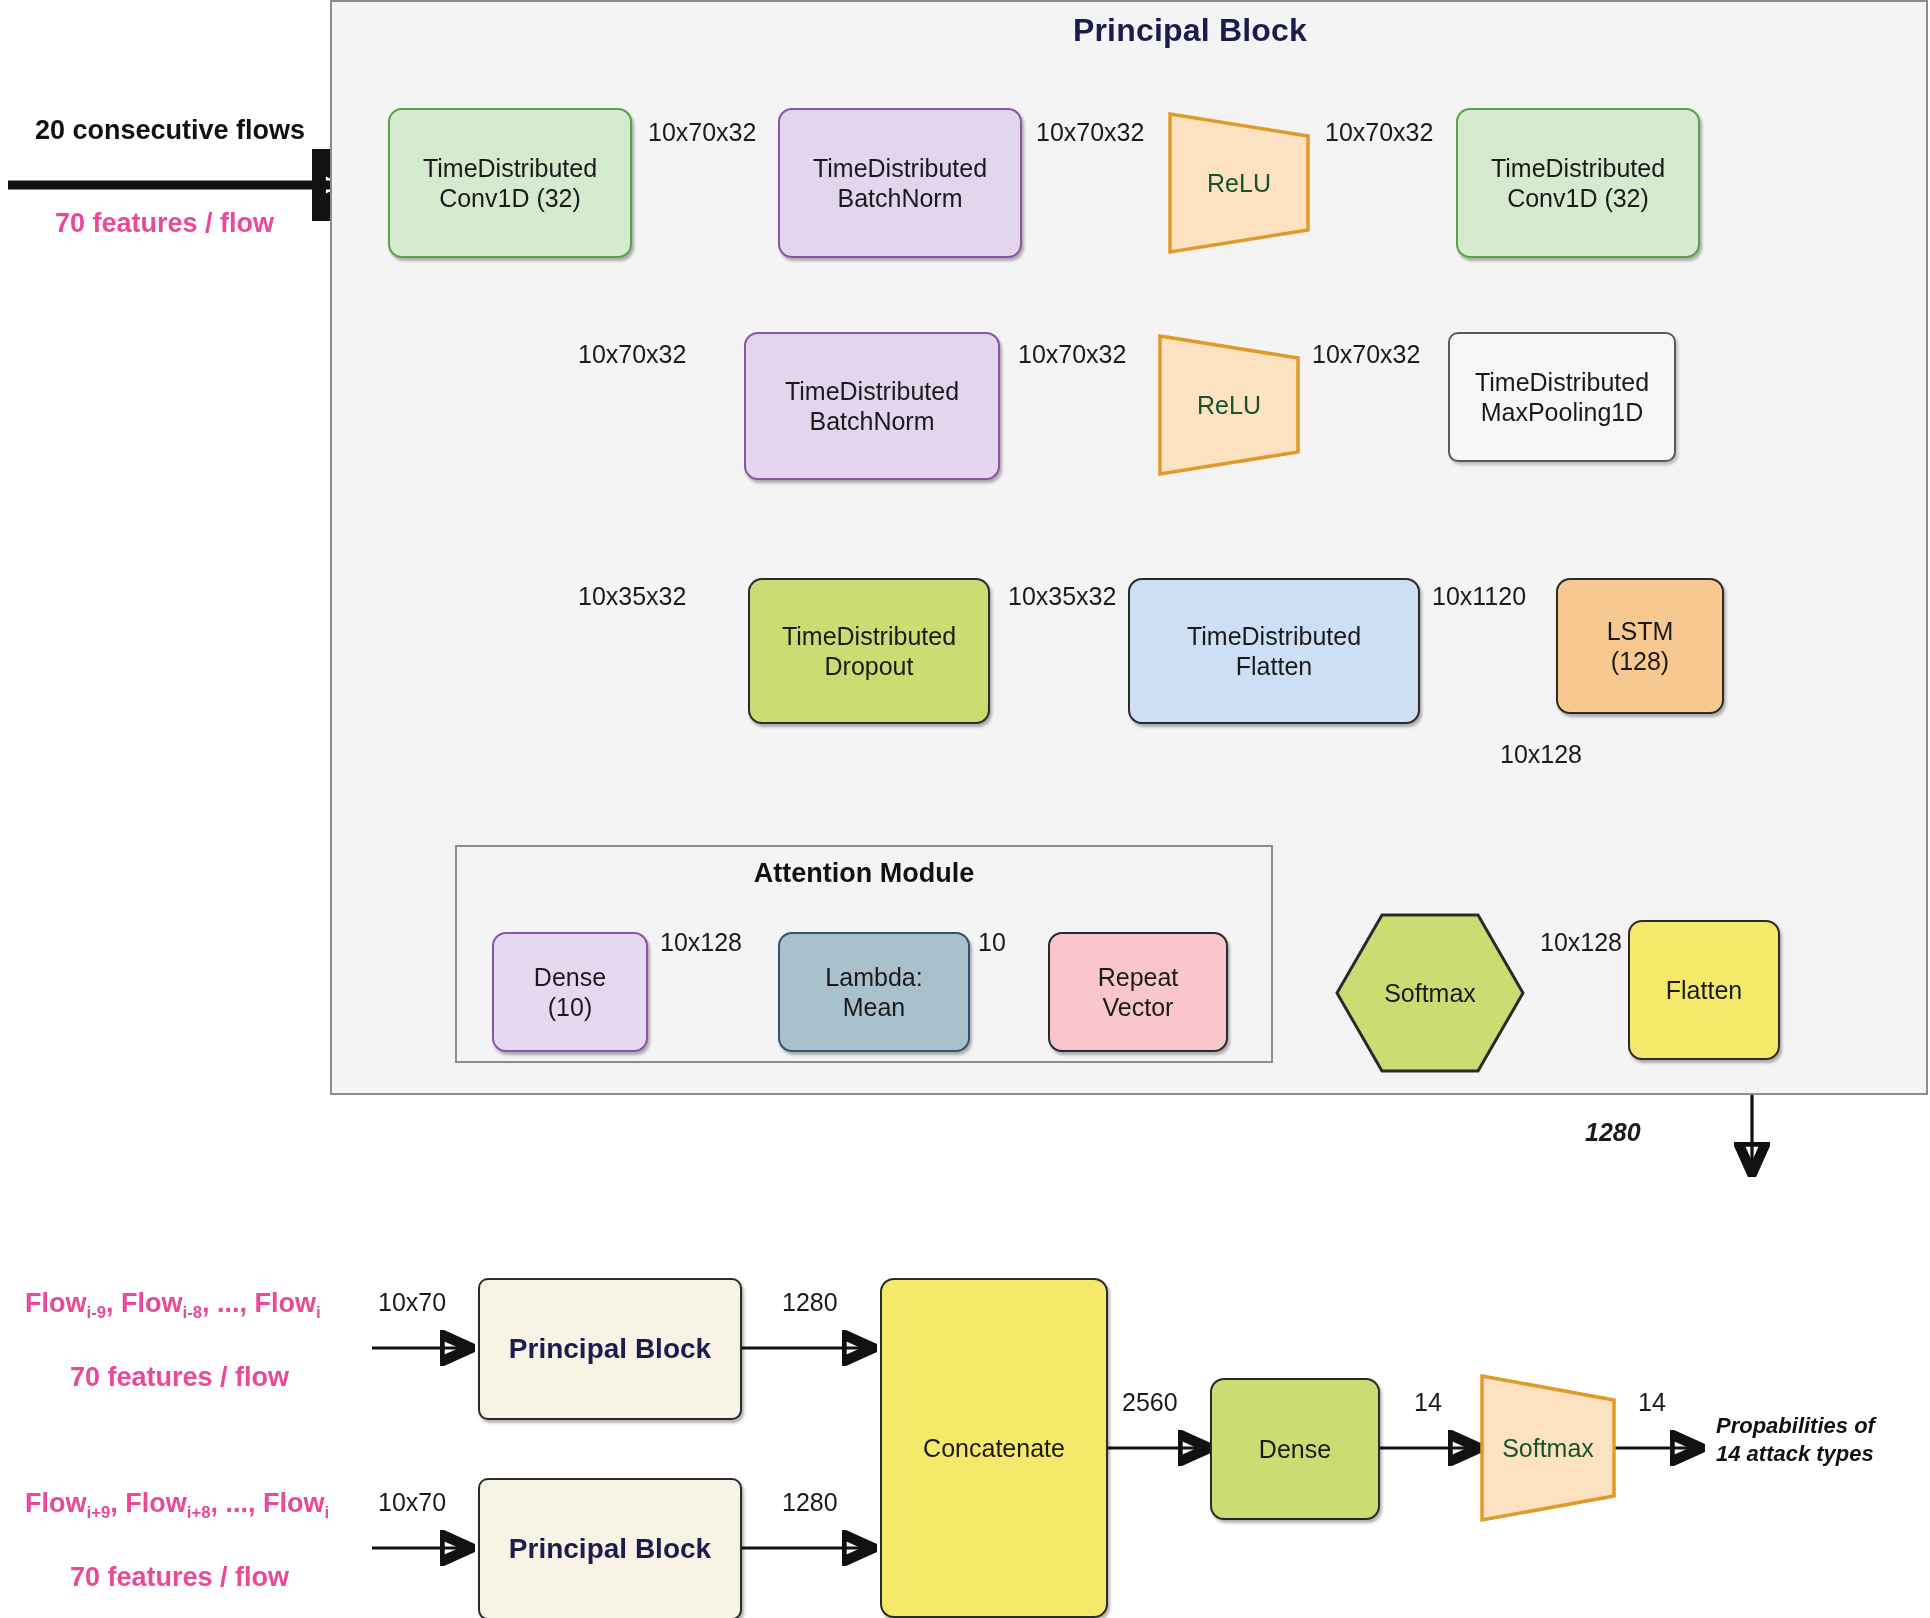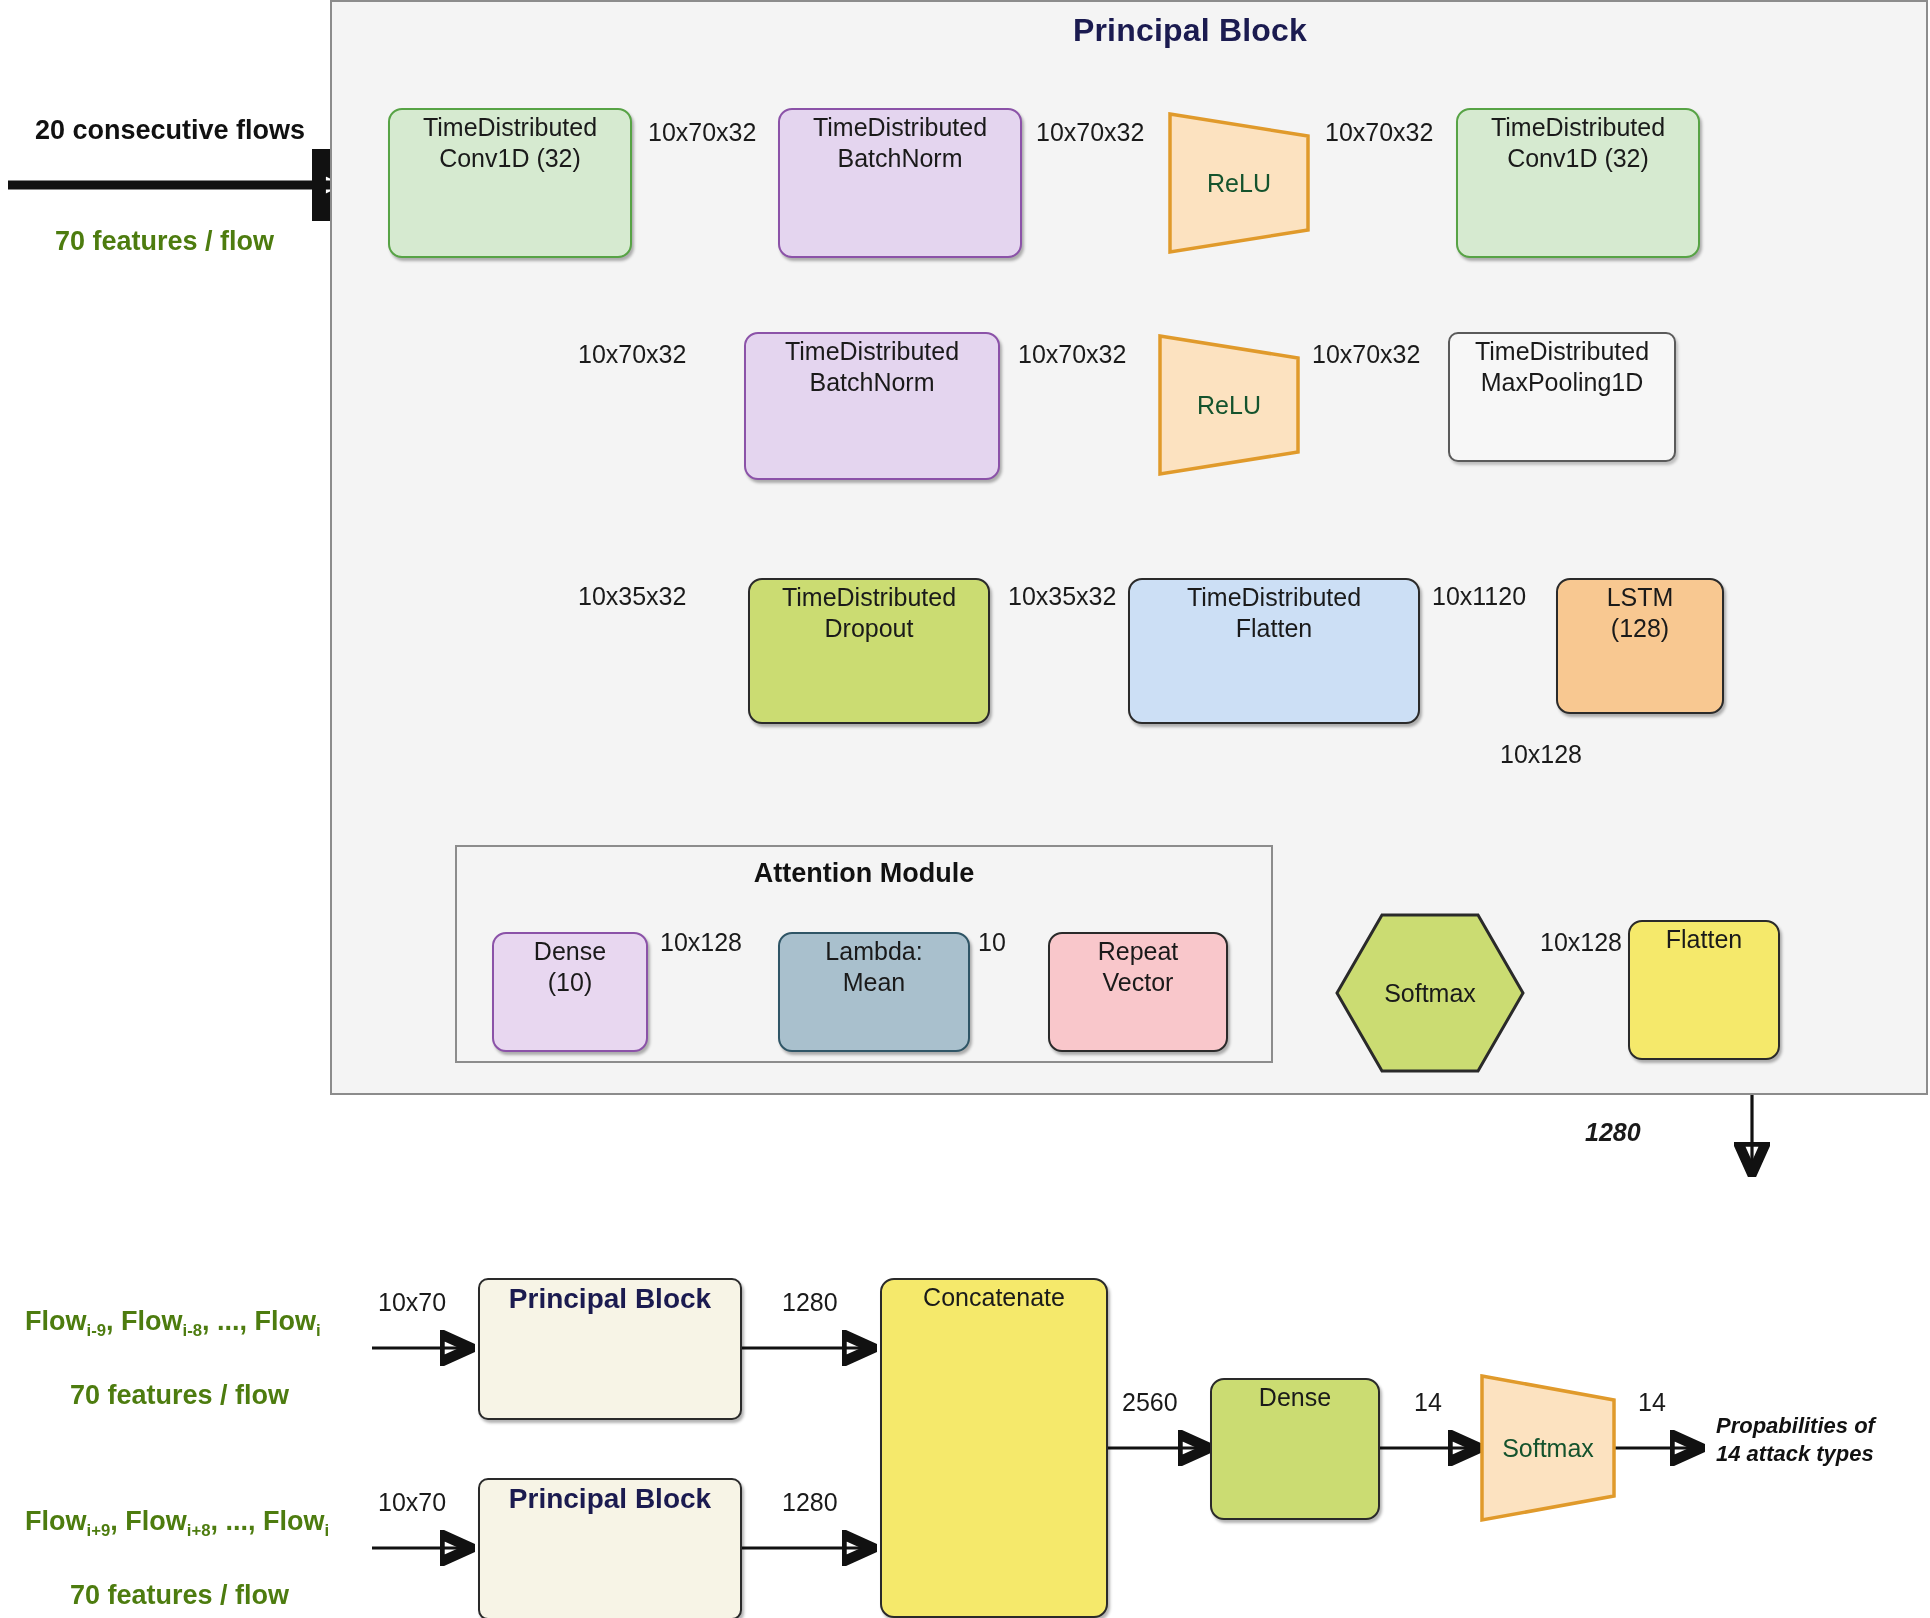--- a/index.html
+++ b/index.html
@@ -13,21 +13,21 @@
     left:330px;top:0px;width:1598px;height:1095px;
     background:#f4f4f4;border:2px solid #8c8c8c;box-sizing:border-box;
   }
   #principal-block-title{
     left:1040px;top:12px;width:300px;text-align:center;
     font-size:32px;font-weight:bold;color:#1b1b50;letter-spacing:.2px;
   }
 
   
   .node{
-    box-sizing:border-box;display:flex;align-items:flex-start;justify-content:center;
+    box-sizing:border-box;display:flex;align-items:center;justify-content:center;
     text-align:center;border-radius:14px;border-width:2px;border-style:solid;
     font-size:25px;color:#1a1a1a;line-height:1.22;
     box-shadow:2px 3px 3px rgba(0,0,0,.30);
     padding:2px 4px;
   }
   .node.sq{border-radius:10px;}
   .node span{display:block;}
 
   
   .c-green   {background:#d6ead0;border-color:#57a345;}
@@ -57,21 +57,21 @@
      display:flex;align-items:center;justify-content:center;
      font-size:25px;color:#1a1a1a;}
 
   
   .dim{position:absolute;font-size:25px;color:#1a1a1a;white-space:nowrap;}
   .dim.bi{font-style:italic;font-weight:bold;}
 
   
   .cap{position:absolute;font-size:27px;font-weight:bold;white-space:nowrap;}
   .cap.black{color:#111111;}
-  .cap.green{color:#4d7c0f;margin-top:18px;}
+  .cap.green{color:#ec4899;}
   .cap sub{font-size:.62em;}
   .out-label{position:absolute;font-size:22px;font-weight:bold;font-style:italic;
              color:#111111;line-height:1.28;white-space:nowrap;}
 
   
   #attention-module-frame{
     left:455px;top:845px;width:818px;height:218px;
     border:2px solid #8c8c8c;background:transparent;box-sizing:border-box;
   }
   #attention-module-title{

